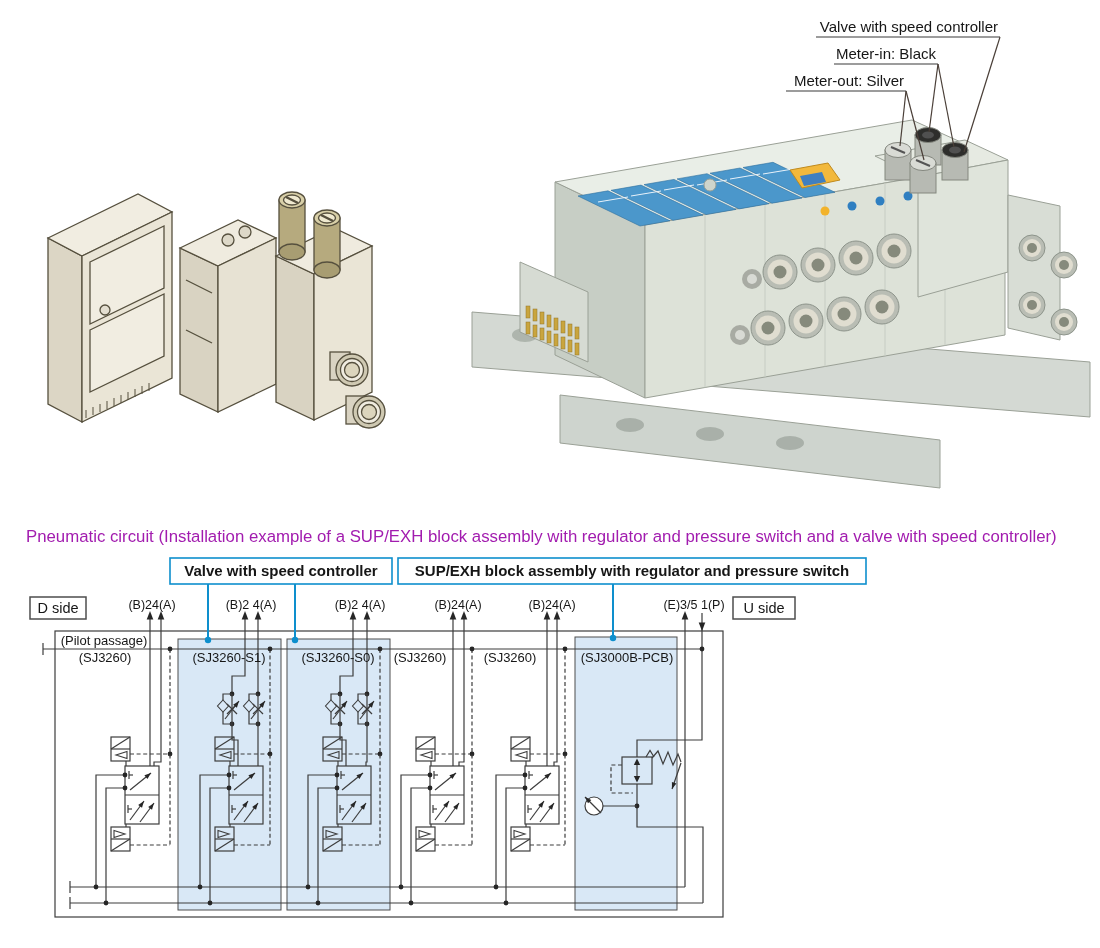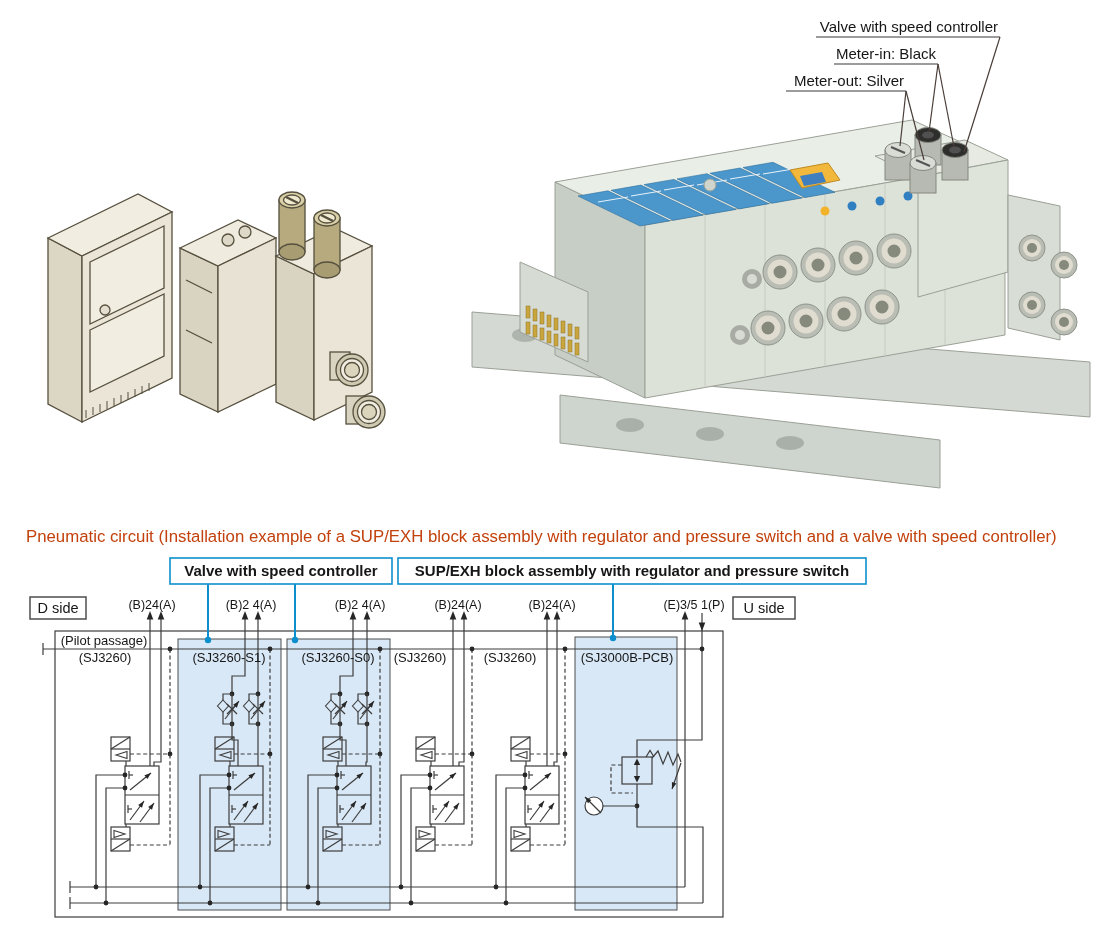--- a/index.html
+++ b/index.html
@@ -1,19 +1,19 @@
 <!DOCTYPE html>
 <html><head>
 <meta charset="utf-8">
 <style>
   html,body{margin:0;padding:0;background:#ffffff;}
   body{width:1100px;height:948px;position:relative;overflow:hidden;
        font-family:"Liberation Sans",sans-serif;}
   .abs{position:absolute;}
-  #caption{left:26px;top:527px;width:1062px;font-size:16.8px;color:#c2410c;}
+  #caption{left:26px;top:527px;width:1062px;font-size:16.8px;color:#a21caf;}
   svg text{font-family:"Liberation Sans",sans-serif;fill:#161616;}
   .mid{text-anchor:middle;}
   .endA{text-anchor:end;}
   .t12{font-size:12.5px;}
   .t13{font-size:13px;}
   .t14{font-size:14.5px;}
   .t15{font-size:15px;}
   .t15b{font-size:15px;font-weight:bold;}
   .ln{fill:none;stroke:#3d3d3d;stroke-width:1.2;}
   .dash{stroke-dasharray:4 2.6;}

